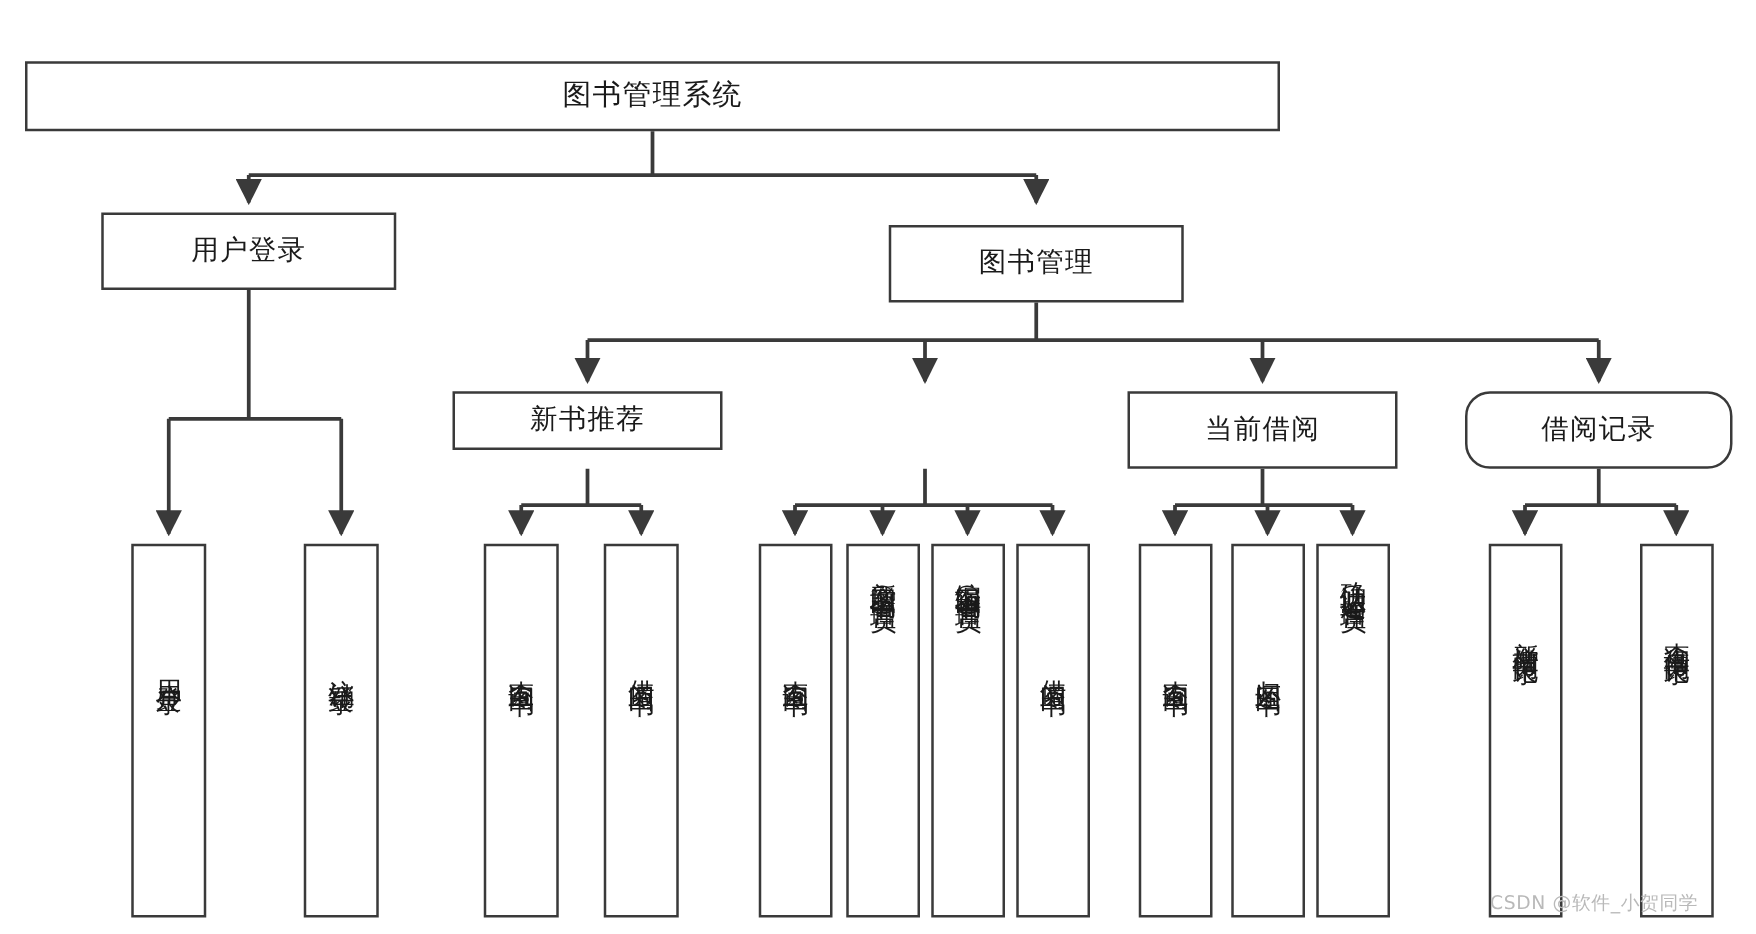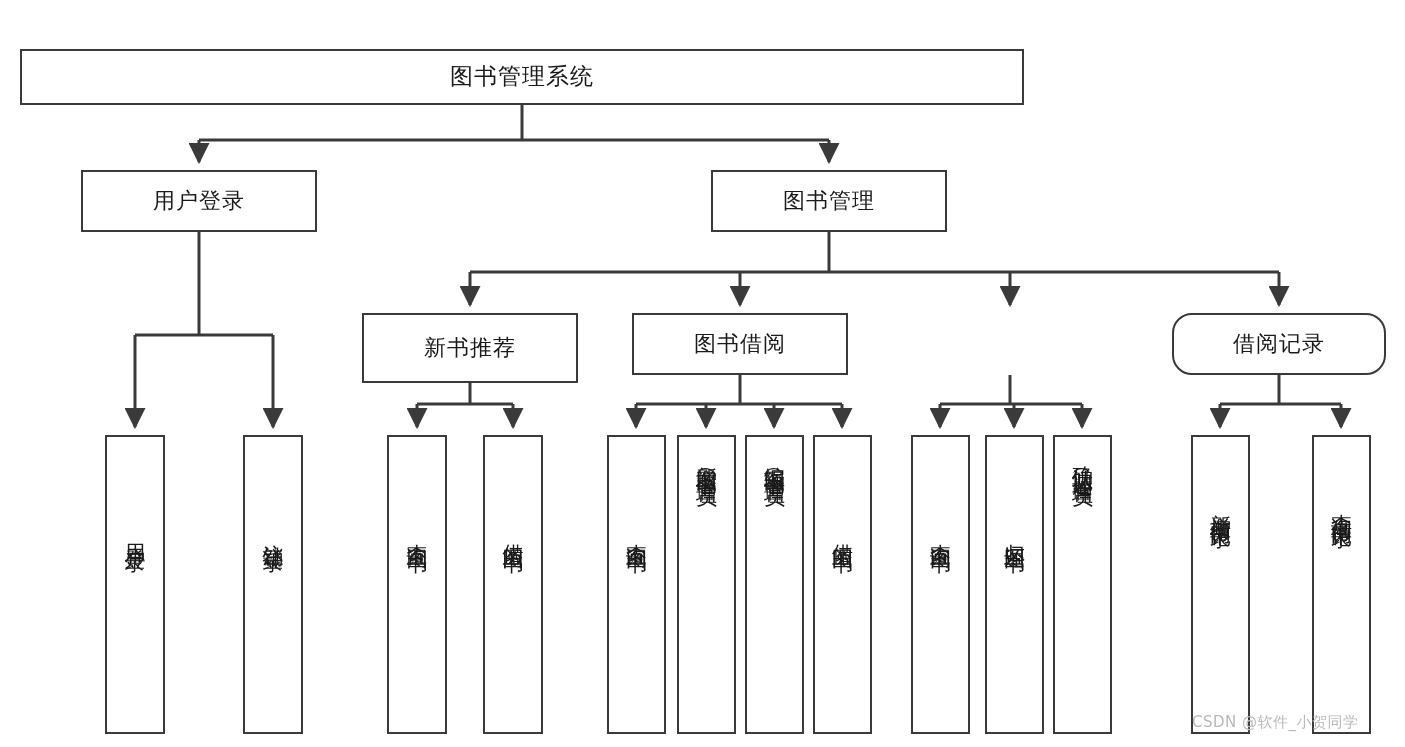--- a/index.html
+++ b/index.html
@@ -114,26 +114,26 @@
       <path d="M 1220 404 L 1341 404"></path>
       <path d="M 1220 404 L 1220 427" marker-end="url(#arrow)"></path>
       <path d="M 1341 404 L 1341 427" marker-end="url(#arrow)"></path>
     </g>
   </svg>
 
   <div class="node horiz root" style="left:20px; top:11px; width:1004px; height:56px;margin-top:38px;">图书管理系统</div>
 
   <div class="node horiz" style="left:81px; top:170px; width:236px; height:62px;">用户登录</div>
 
-  <div class="node horiz" style="left:711px; top:170px; width:236px; height:62px;">图书管理</div>
+  <div class="node horiz" style="left:711px; top:180px; width:236px; height:62px;">图书管理</div>
 
-  <div class="node horiz" style="left:362px; top:313px; width:216px; height:70px;">新书推荐</div>
+  <div class="node horiz" style="left:362px; top:313px; width:216px; height:47px;">新书推荐</div>
 
-  <div class="node horiz" style="left:632px; top:313px; width:216px; height:62px;">图书借阅</div>
 
+  <div class="node horiz" style="left:902px; top:313px; width:216px; height:62px;">当前借阅</div>
 
   <div class="node horiz" style="left:1172px; top:313px; width:214px; height:62px;border-radius:20px;">借阅记录</div>
 
   <div class="node vert pad-sm" style="left:105px; top:435px; width:60px; height:299px;">用户登录</div>
 
   <div class="node vert pad-sm" style="left:243px; top:435px; width:60px; height:299px;">注销登录</div>
 
   <div class="node vert pad-sm" style="left:387px; top:435px; width:60px; height:299px;">查询图书</div>
 
   <div class="node vert pad-sm" style="left:483px; top:435px; width:60px; height:299px;">借阅图书</div>

